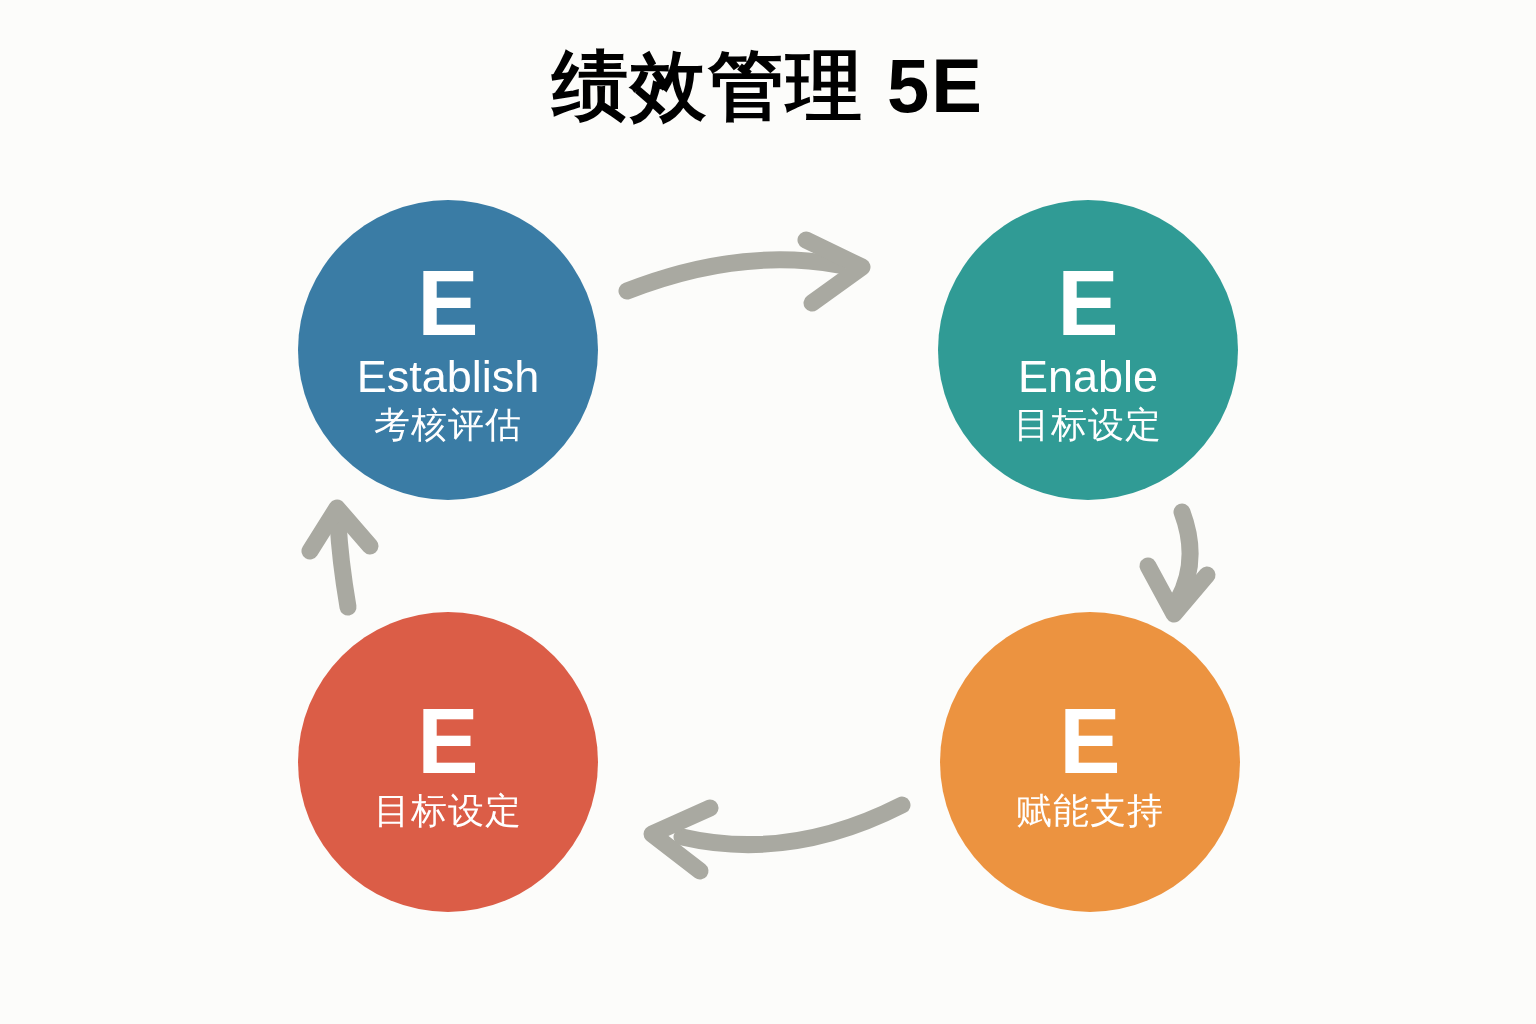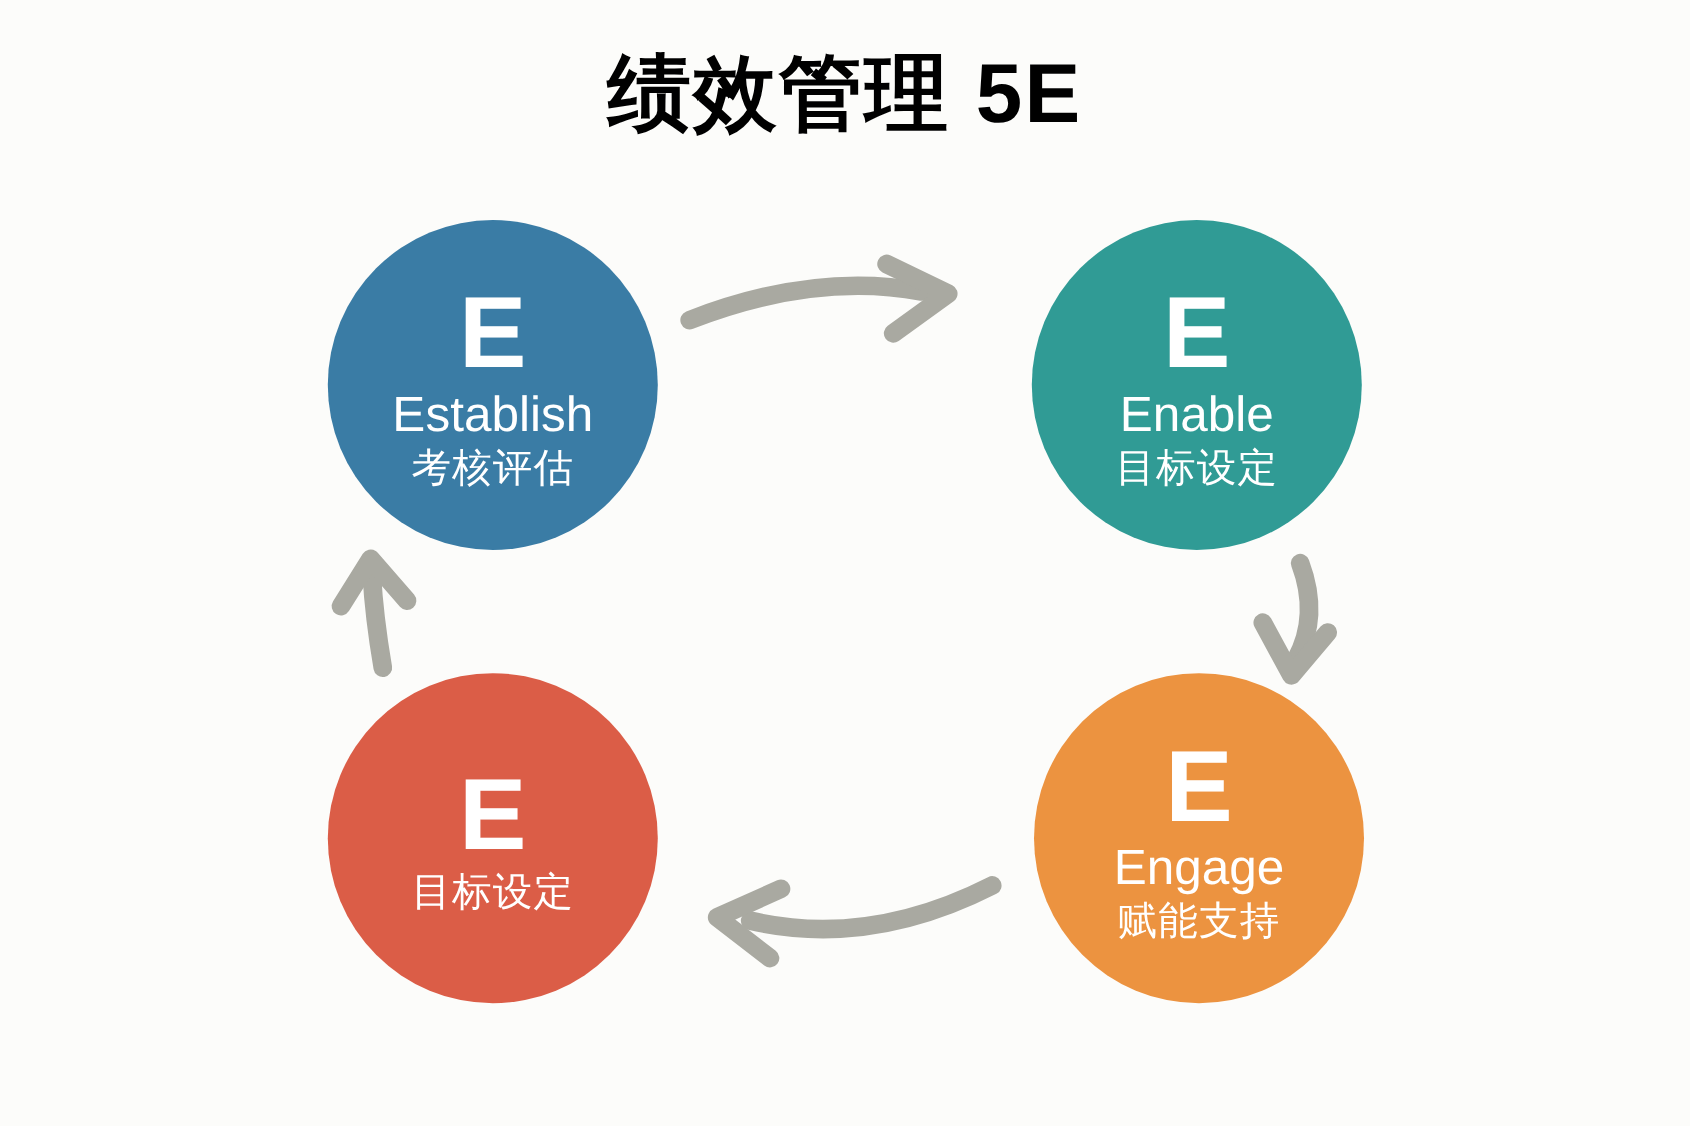--- a/index.html
+++ b/index.html
@@ -131,21 +131,20 @@
   </div>
 
   <div class="stage-circle" id="circle-enable" style="background:#309b95;">
     <div class="stage-letter">E</div>
     <div class="stage-name">Enable</div>
     <div class="stage-cn">目标设定</div>
   </div>
 
   <div class="stage-circle" id="circle-engage" style="background:#ec9340;">
     <div class="stage-letter">E</div>
-    <div class="stage-name">Engage</div>
     <div class="stage-cn">赋能支持</div>
   </div>
 
   <div class="stage-circle" id="circle-evaluate" style="background:#db5d47;">
     <div class="stage-letter">E</div>
     <div class="stage-cn">目标设定</div>
   </div>
 
 </div>
 

